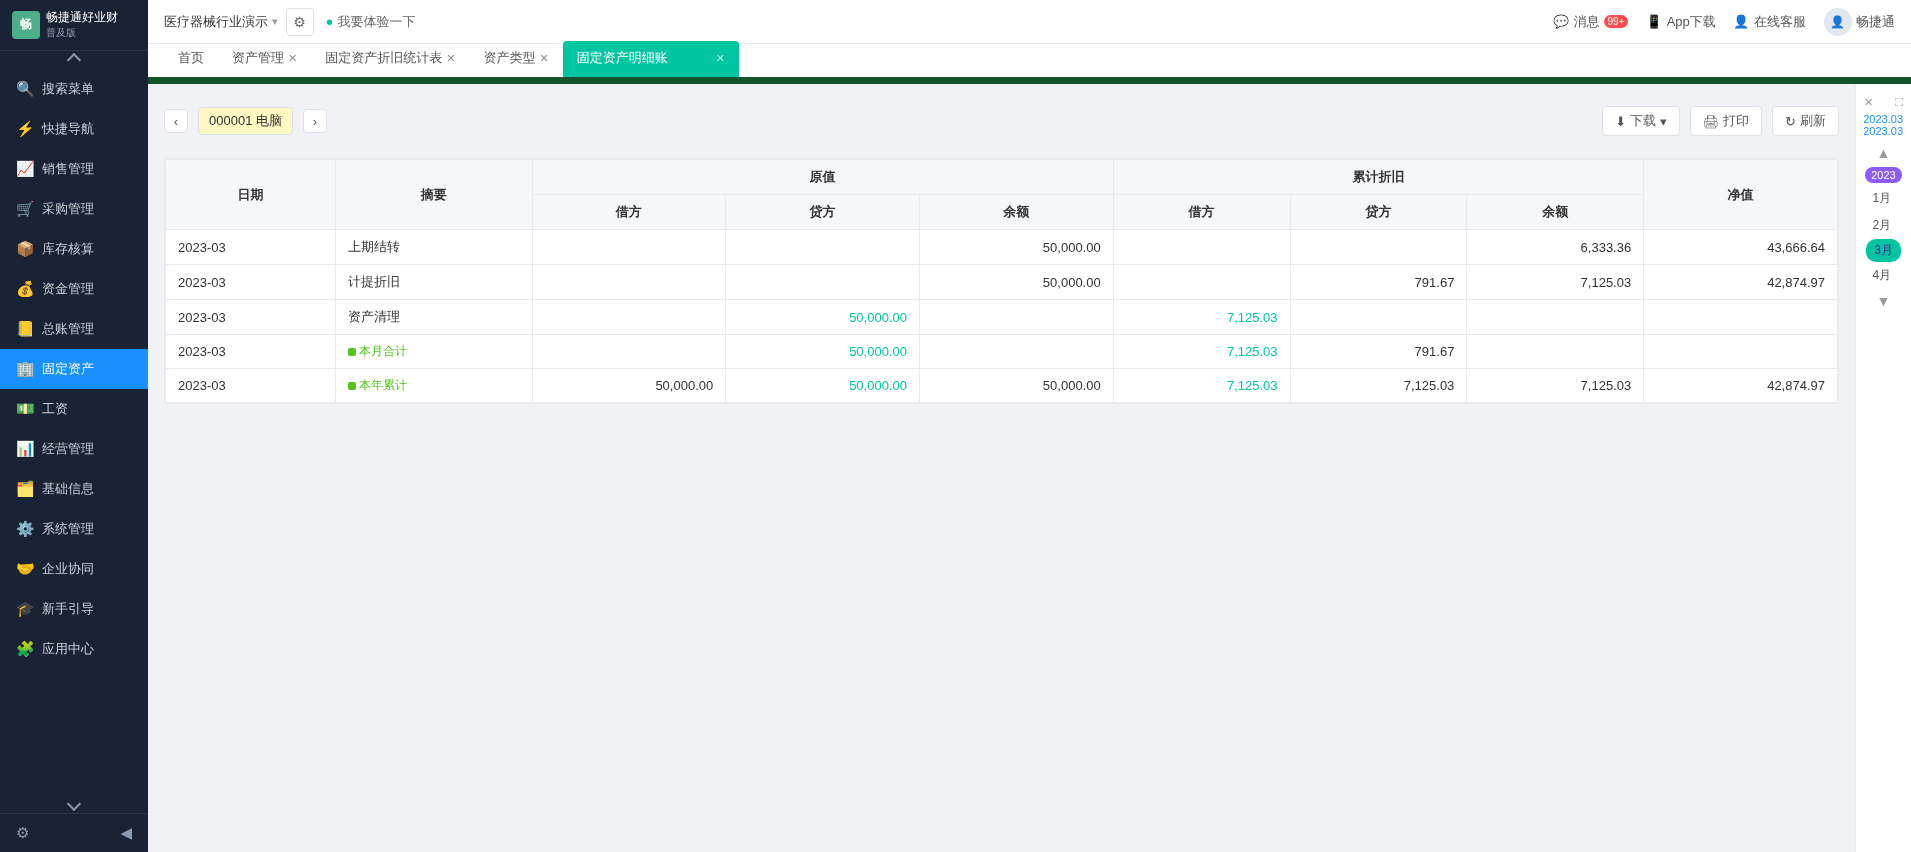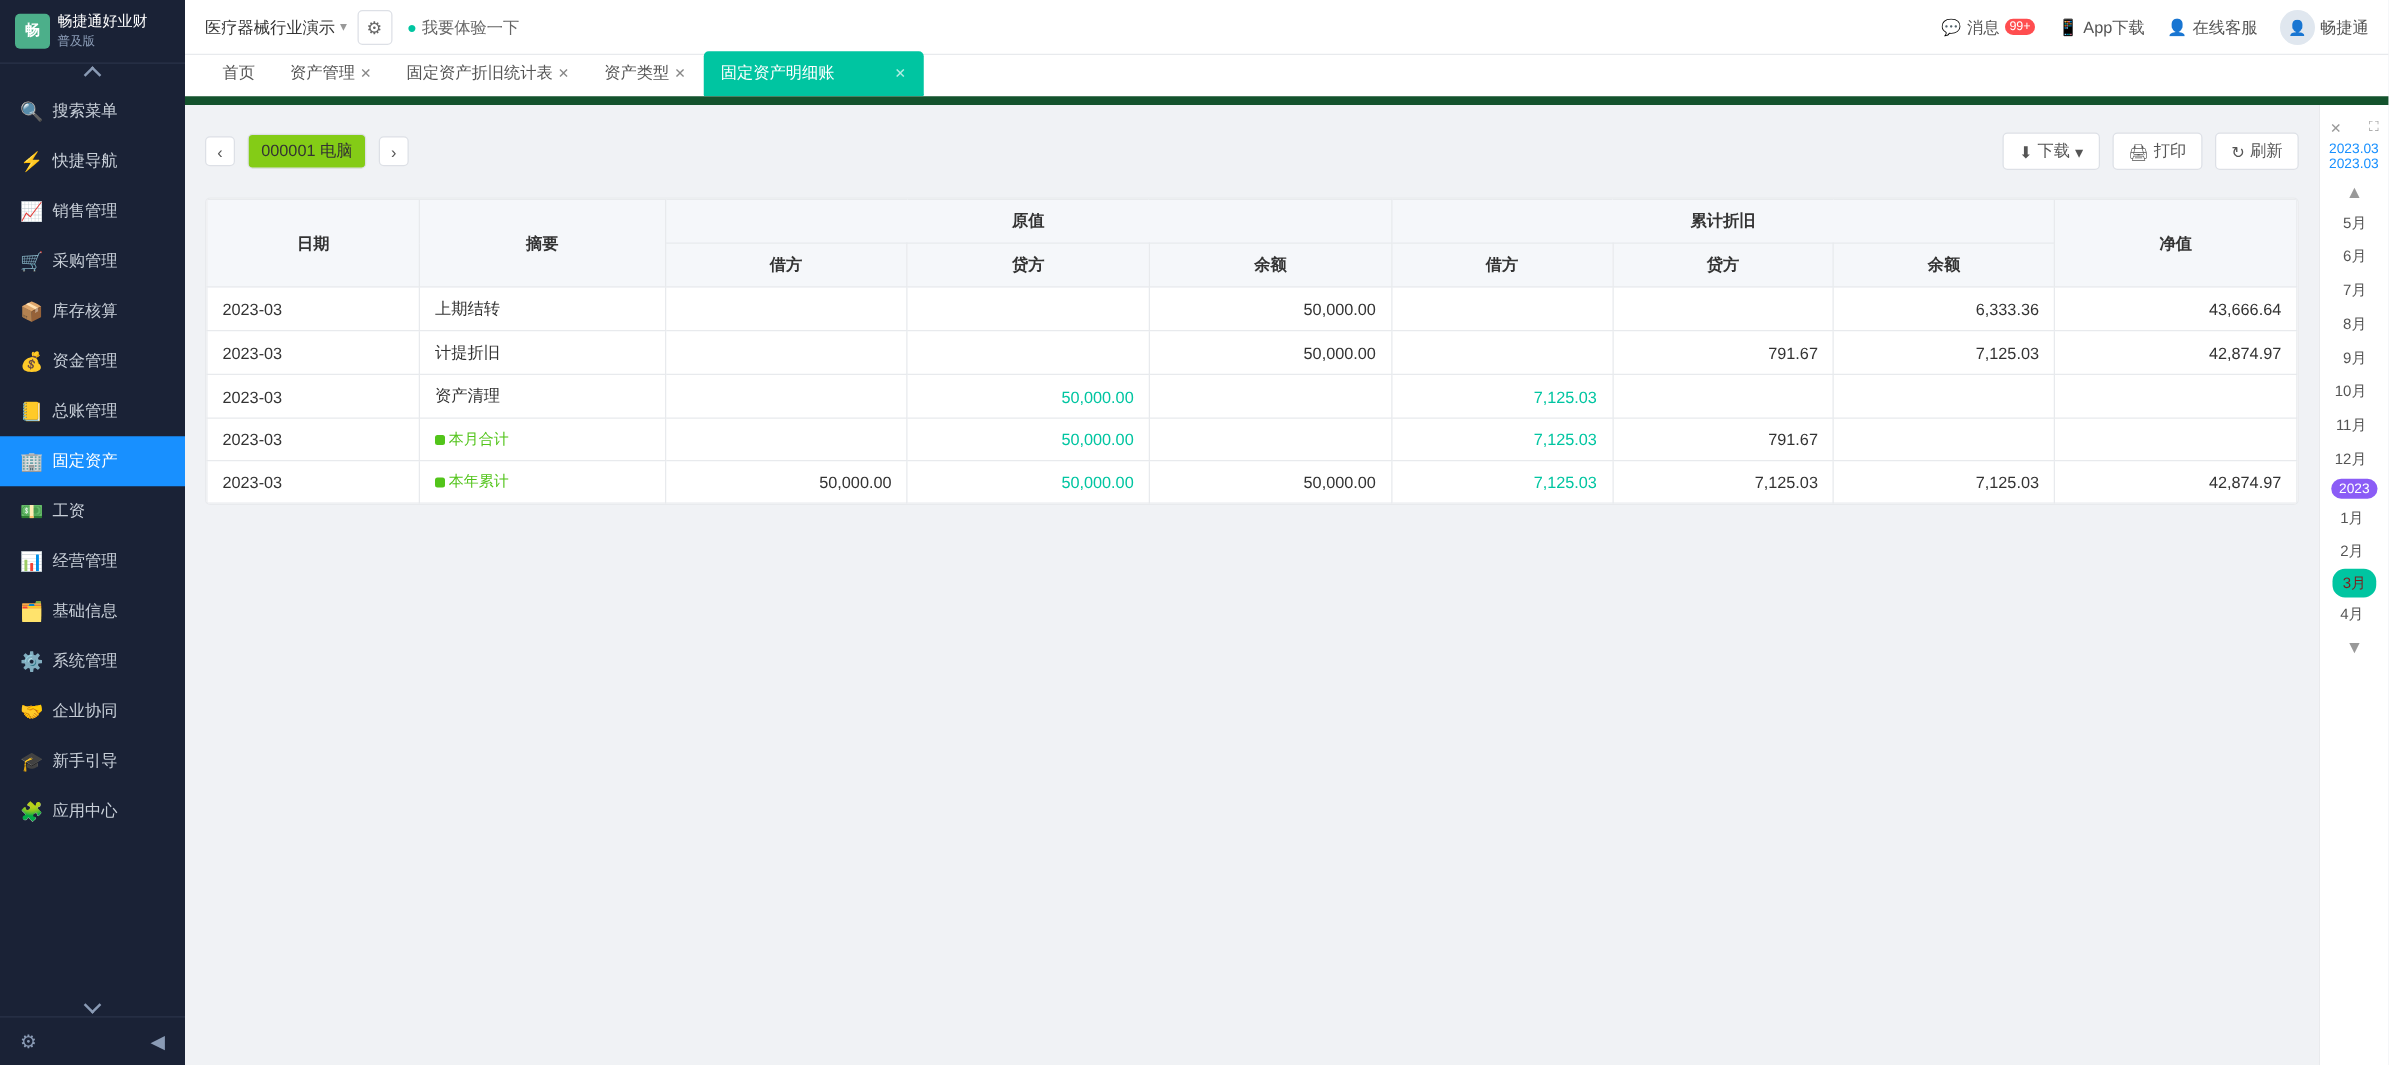--- a/index.html
+++ b/index.html
@@ -181,21 +181,21 @@
       width: 24px; height: 24px;
       border: 1px solid #dde0e6;
       border-radius: 4px;
       display: flex; align-items: center; justify-content: center;
       cursor: pointer; color: #555; font-size: 13px; background: #fff;
     }
     .asset-tag {
       padding: 4px 10px;
       border: 1px solid #dde0e6;
       border-radius: 4px;
-      background: #84cc16;
+      background: #fef9c3;
       font-size: 13px;
       color: #333;
       margin: 11px 6px;
     }
     .toolbar-right {
       display: flex; align-items: center; gap: 10px;
     }
     .toolbar-btn {
       display: flex; align-items: center; gap: 4px;
       padding: 5px 12px;
@@ -276,24 +276,25 @@
       font-size: 12px;
       color: #555;
       padding: 5px 4px;
       cursor: pointer;
       text-align: right;
       width: 100%;
       padding-right: 10px;
     }
     .timeline-month.active {
       background: #00c5a1;
-      color: #7f1d1d;
+      color: #4c1d95;
       border-radius: 10px;
       padding: 3px 8px;
       text-align: center;
+      font-family: Liberation Mono, monospace;
     }
     .timeline-up-arrow { color: #999; font-size: 14px; cursor: pointer; padding: 4px; }
     .timeline-down-arrow { color: #999; font-size: 14px; cursor: pointer; padding: 4px; }
   </style>
 </head>
 <body>
 
 <div class="sidebar">
   <div class="sidebar-logo">
     <div class="sidebar-logo-icon">畅</div>
@@ -543,30 +544,20 @@
     </div>
 
     <div class="right-panel">
       <div class="right-panel-header">
         <span class="right-panel-close">✕</span>
         <span class="right-panel-expand">⛶</span>
       </div>
       <div style="font-size:11px;color:#1890ff;text-align:right;width:100%;padding-right:8px;">2023.03</div>
       <div style="font-size:11px;color:#1890ff;text-align:right;width:100%;padding-right:8px;margin-bottom:4px;">2023.03</div>
       <div class="timeline-up-arrow">▲</div>
-      <div id="timeline-months-before">
-          <div class="timeline-month">5月</div>
-          <div class="timeline-month">6月</div>
-          <div class="timeline-month">7月</div>
-          <div class="timeline-month">8月</div>
-          <div class="timeline-month">9月</div>
-          <div class="timeline-month">10月</div>
-          <div class="timeline-month">11月</div>
-          <div class="timeline-month">12月</div>
-        </div>
       <div style="display:flex;justify-content:center;width:100%;margin:2px 0;">
         <div style="background:#8b5cf6;color:#fff;border-radius:8px;font-size:11px;padding:2px 6px;">2023</div>
       </div>
       <div id="timeline-months-after">
           <div class="timeline-month">1月</div>
           <div class="timeline-month">2月</div>
           <div class="timeline-month active">3月</div>
           <div class="timeline-month">4月</div>
         </div>
       <div class="timeline-down-arrow">▼</div>

